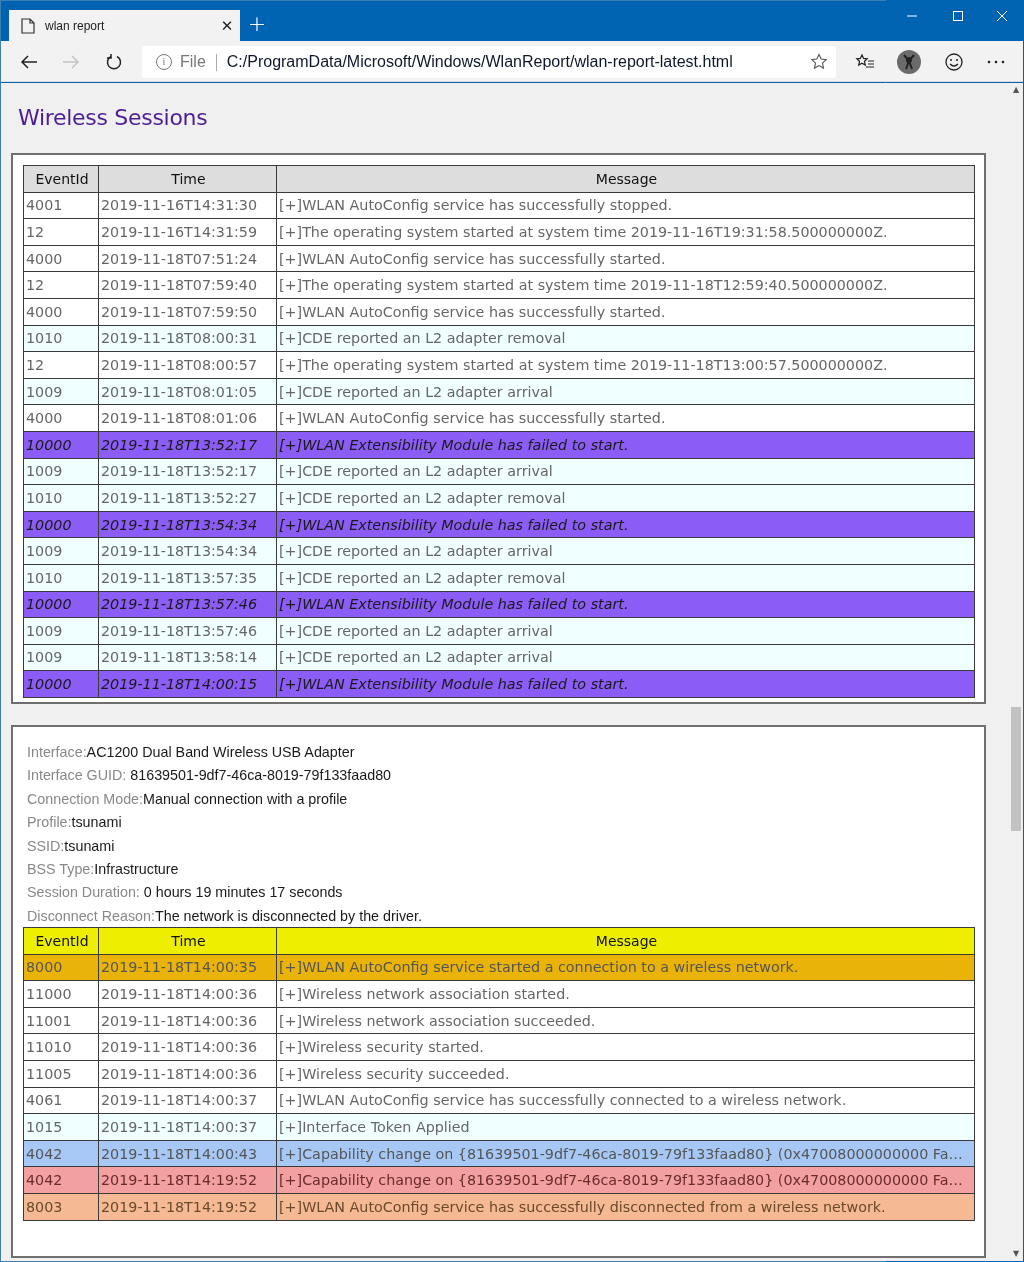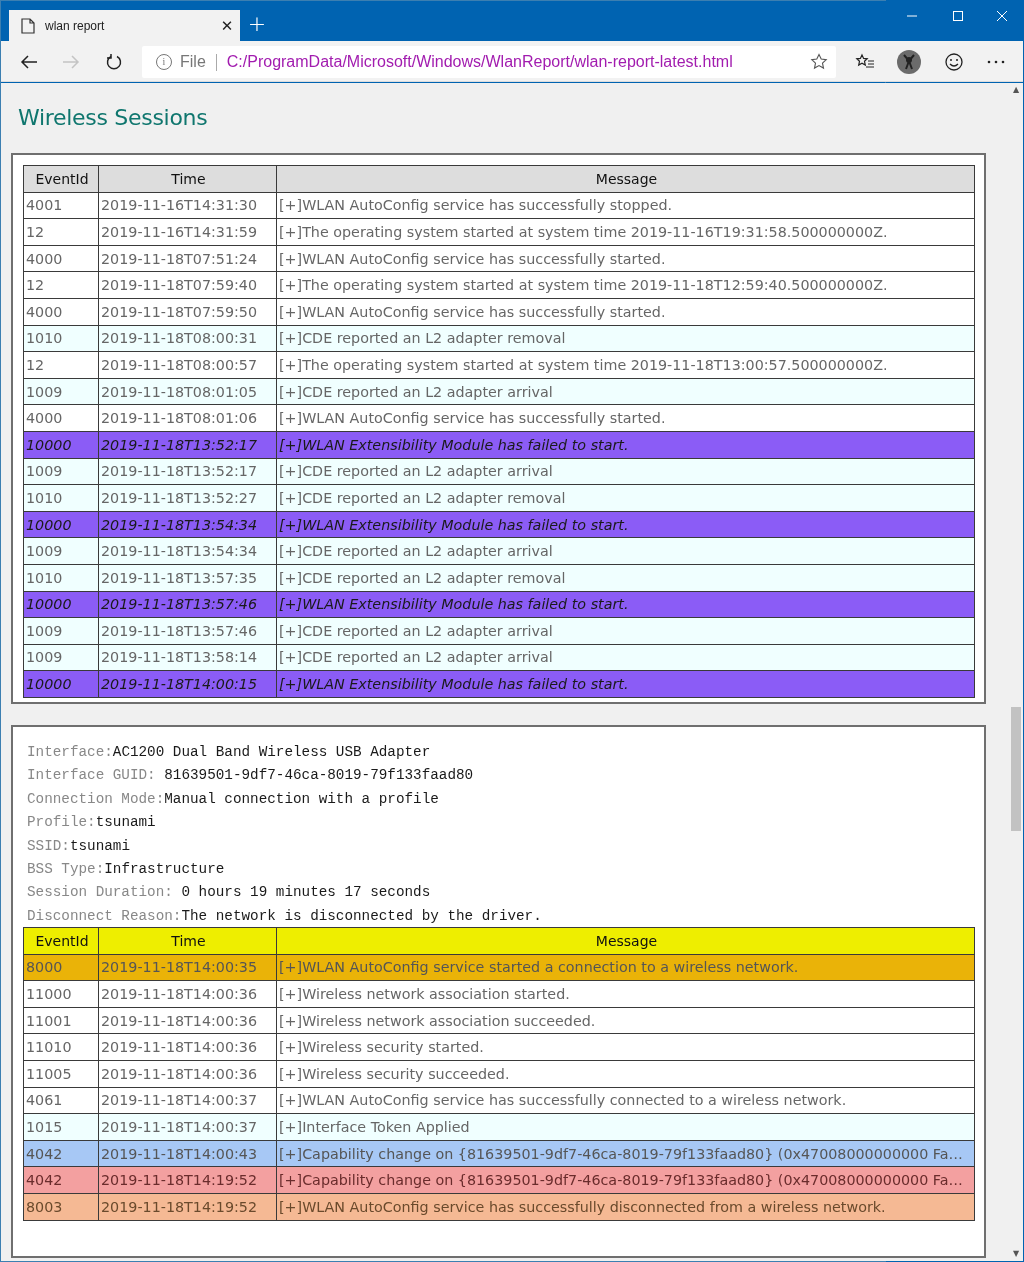--- a/index.html
+++ b/index.html
@@ -14,53 +14,53 @@
   .tab-close { width: 26px; text-align: center; font-size: 15px; color: #222; cursor: pointer; }
   .newtab { position: absolute; left: 246px; top: 10px; width: 20px; height: 26px; color: #fff; font-size: 22px; line-height: 26px; text-align: center; cursor: pointer; font-family: "DejaVu Sans", sans-serif; font-weight: 200; }
   .winctl { position: absolute; top: 0; height: 30px; width: 46px; display: flex; align-items: center; justify-content: center; color: #fff; cursor: pointer; }
   
   .toolbar { position: absolute; left: 0; top: 40px; width: 1022px; height: 41px; background: #f2f2f2; border-bottom: 1px solid #ddd; }
   .navbtn { position: absolute; top: 6px; width: 30px; height: 30px; display: flex; align-items: center; justify-content: center; cursor: pointer; }
   .addr { position: absolute; left: 141px; top: 5px; width: 694px; height: 32px; background: #fff; border-radius: 2px; display: flex; align-items: center; }
   .addr-info { margin-left: 14px; width: 16px; height: 16px; border: 1.3px solid #777; border-radius: 50%; font-size: 10px; color: #777; text-align: center; line-height: 13px; font-family: "Liberation Serif", serif; }
   .addr-scheme { margin-left: 8px; font-family: "Liberation Sans", sans-serif; font-size: 16px; color: #777; }
   .addr-sep { margin: 0 10px; width: 1px; height: 17px; background: #aaa; }
-  .addr-url { font-family: "Liberation Sans", sans-serif; font-size: 16px; color: #a21caf; flex: 1; white-space: nowrap; }
+  .addr-url { font-family: "Liberation Sans", sans-serif; font-size: 16px; color: #0f172a; flex: 1; white-space: nowrap; }
   .addr-star { width: 34px; display: flex; justify-content: center; cursor: pointer; }
   .tbicon { position: absolute; top: 6px; width: 32px; height: 30px; display: flex; align-items: center; justify-content: center; cursor: pointer; }
   .avatar { width: 24px; height: 24px; border-radius: 50%; background: #6b6b6b; display: flex; align-items: center; justify-content: center; }
   
   .viewport { position: absolute; left: 0; top: 82px; width: 1022px; height: 1178px; background: #f0f0f0; overflow: hidden; }
   .scrollbar { position: absolute; right: 0; top: 0; width: 14px; height: 1178px; background: #f0f0f0; }
   .scroll-up, .scroll-down { position: absolute; left: 0; width: 14px; height: 14px; font-size: 8px; color: #555; text-align: center; line-height: 14px; cursor: pointer; }
   .scroll-up { top: 0; } .scroll-down { bottom: 0; }
   .scroll-thumb { position: absolute; left: 2px; top: 624px; width: 10px; height: 124px; background: #c2c2c2; cursor: pointer; }
 
-  h1.section { position: absolute; left: 17px; top: 22px; font-family: "DejaVu Sans", sans-serif; font-weight: normal; font-size: 22px; color: #0f766e; letter-spacing: -0.3px; }
+  h1.section { position: absolute; left: 17px; top: 22px; font-family: "DejaVu Sans", sans-serif; font-weight: normal; font-size: 22px; color: #4c1d95; letter-spacing: -0.3px; }
   .box { position: absolute; left: 10px; width: 975px; background: #fff; border: 2px solid #6f6f6f; padding-left: 24px; }
   .box1 { top: 70px; height: 551px; }
   .box2 { top: 642px; height: 533px; }
 
   table.evt { position: absolute; left: 10px; width: 952px; border-collapse: collapse; table-layout: fixed; font-family: "DejaVu Sans", sans-serif; font-size: 14px; }
   table.evt th, table.evt td { border: 1px solid #3a3a3a; height: 26.6px; padding: 0 0 0 2px; white-space: nowrap; overflow: hidden; text-overflow: ellipsis; }
   table.evt th { font-weight: normal; text-align: center; color: #111; background: #dddddd; }
   table.evt td { color: #666; font-size: 14.3px; }
   table.evt col.c1 { width: 75px; } table.evt col.c2 { width: 178px; }
   .box1 table.evt { top: 10px; }
   .box2 table.evt { top: 200px; }
   .box2 table.evt th { background: #eeee00; }
   tr.r-white td { background: #ffffff; }
   tr.r-cyan td { background: #f0ffff; }
   tr.r-red td { background: #8b5cf6; color: #1a1a1a; font-style: italic; }
   tr.r-green td { background: #eab308; color: #555; }
   tr.r-blue td { background: #a7c8f5; color: #555; }
   tr.r-pink td { background: #f3a0a0; color: #6a2c2c; }
   tr.r-orange td { background: #f5b994; color: #6a4a2c; }
 
-  .info { position: absolute; left: 14px; top: 14px; font-family: Liberation Mono, monospace; font-size: 14.3px; line-height: 23.4px; }
+  .info { position: absolute; left: 14px; top: 14px; font-family: Liberation Sans, sans-serif; font-size: 14.3px; line-height: 23.4px; }
   .info-line { white-space: nowrap; }
   .info-label { color: #888; }
   .info-value { color: #1a1a1a; }
 </style>
 </head>
 <body>
 
 <div class="window">
   <div class="titlebar">
     <div class="tab">

